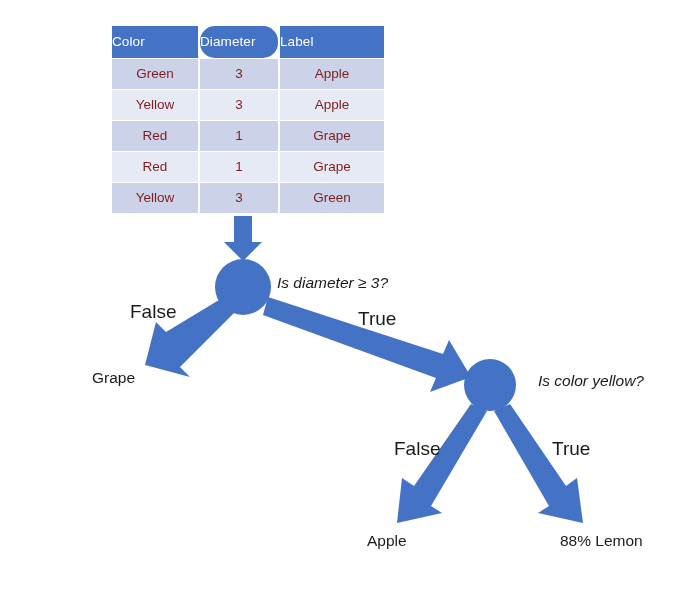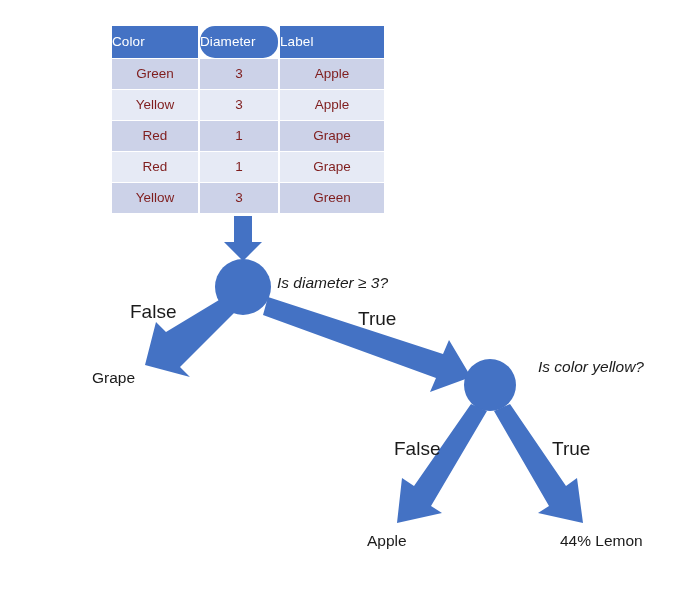--- a/index.html
+++ b/index.html
@@ -146,25 +146,25 @@
   </svg>
 
   <div class="tree-text node-question" style="left:277px; top:272px;">Is diameter ≥ 3?</div>
 
   <div class="tree-text edge-label" style="left:130px; top:298px;">False</div>
 
   <div class="tree-text edge-label" style="left:358px; top:305px;">True</div>
 
   <div class="tree-text leaf-label" style="left:92px; top:367px;">Grape</div>
 
-  <div class="tree-text node-question" style="left:538px; top:356px;">Is color yellow?</div>
+  <div class="tree-text node-question" style="left:538px; top:370px;">Is color yellow?</div>
 
   <div class="tree-text edge-label" style="left:394px; top:435px;">False</div>
 
   <div class="tree-text edge-label" style="left:552px; top:435px;">True</div>
 
   <div class="tree-text leaf-label" style="left:367px; top:530px;">Apple</div>
 
   <div class="tree-text leaf-label" style="left:560px; top:530px;">
-    <div>44% Lemon</div>
+    <div>88% Lemon</div>
   </div>
 
 </div>
 
 </body></html>

